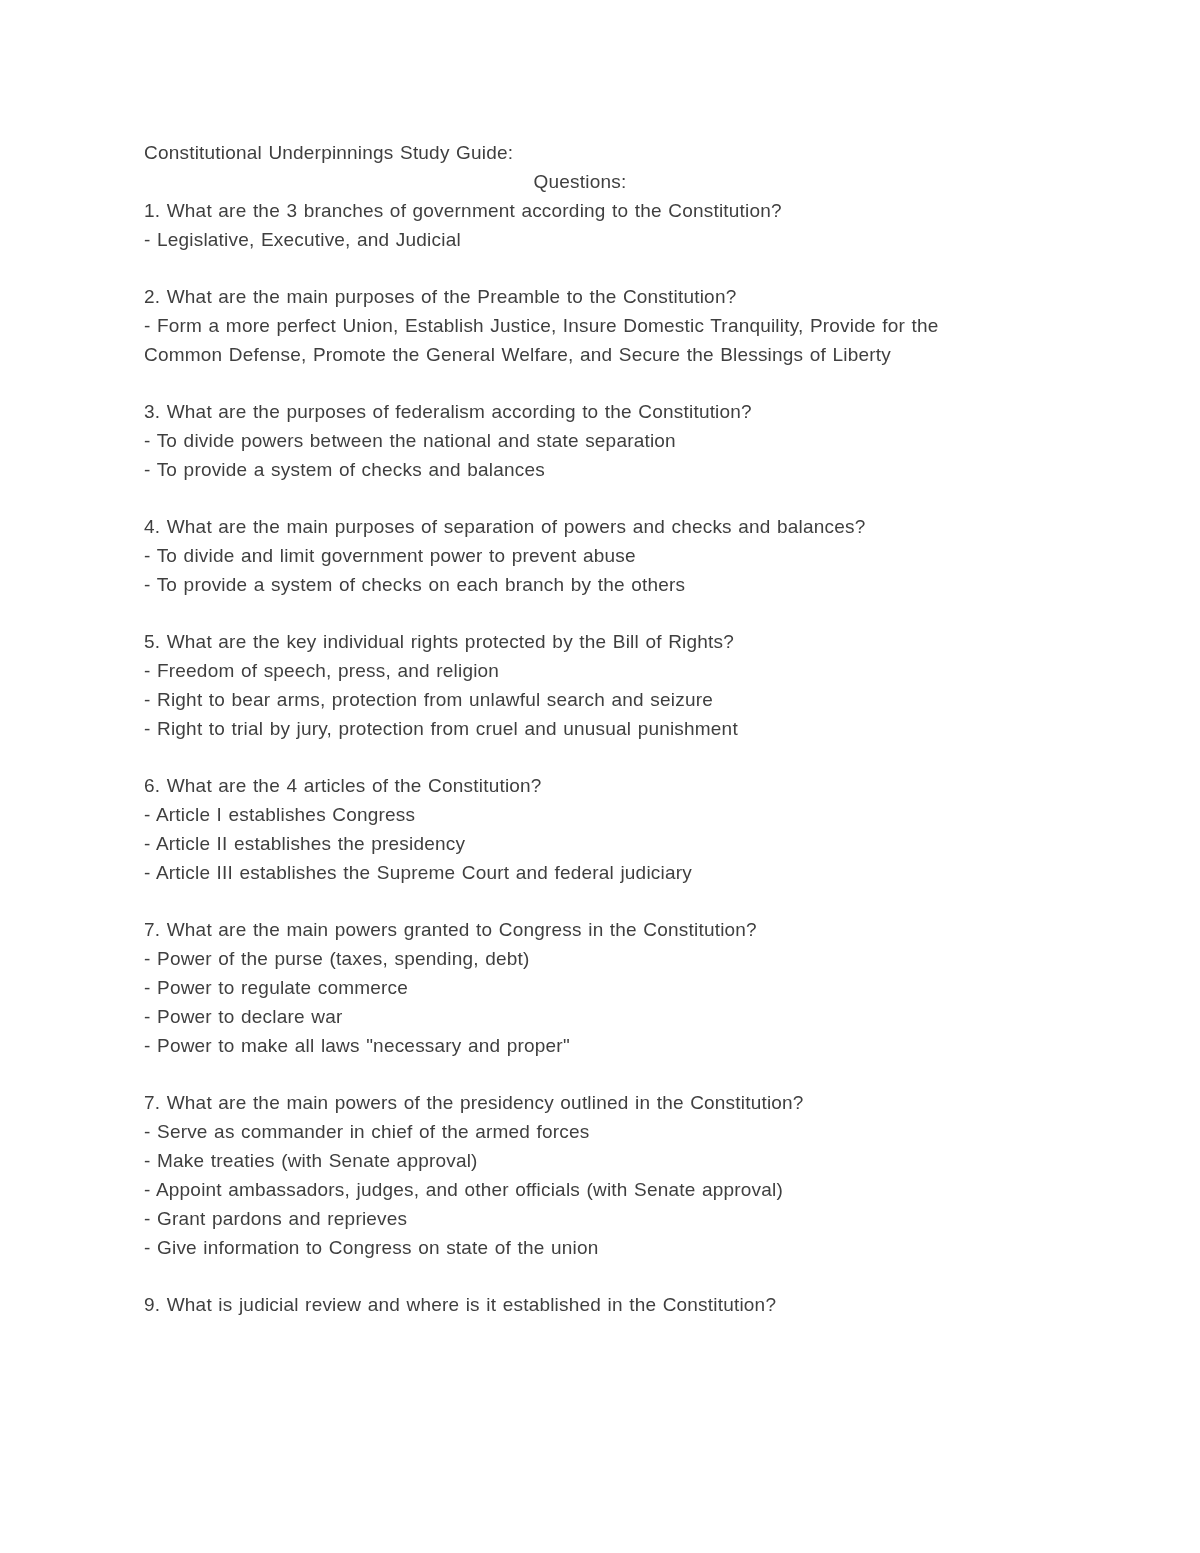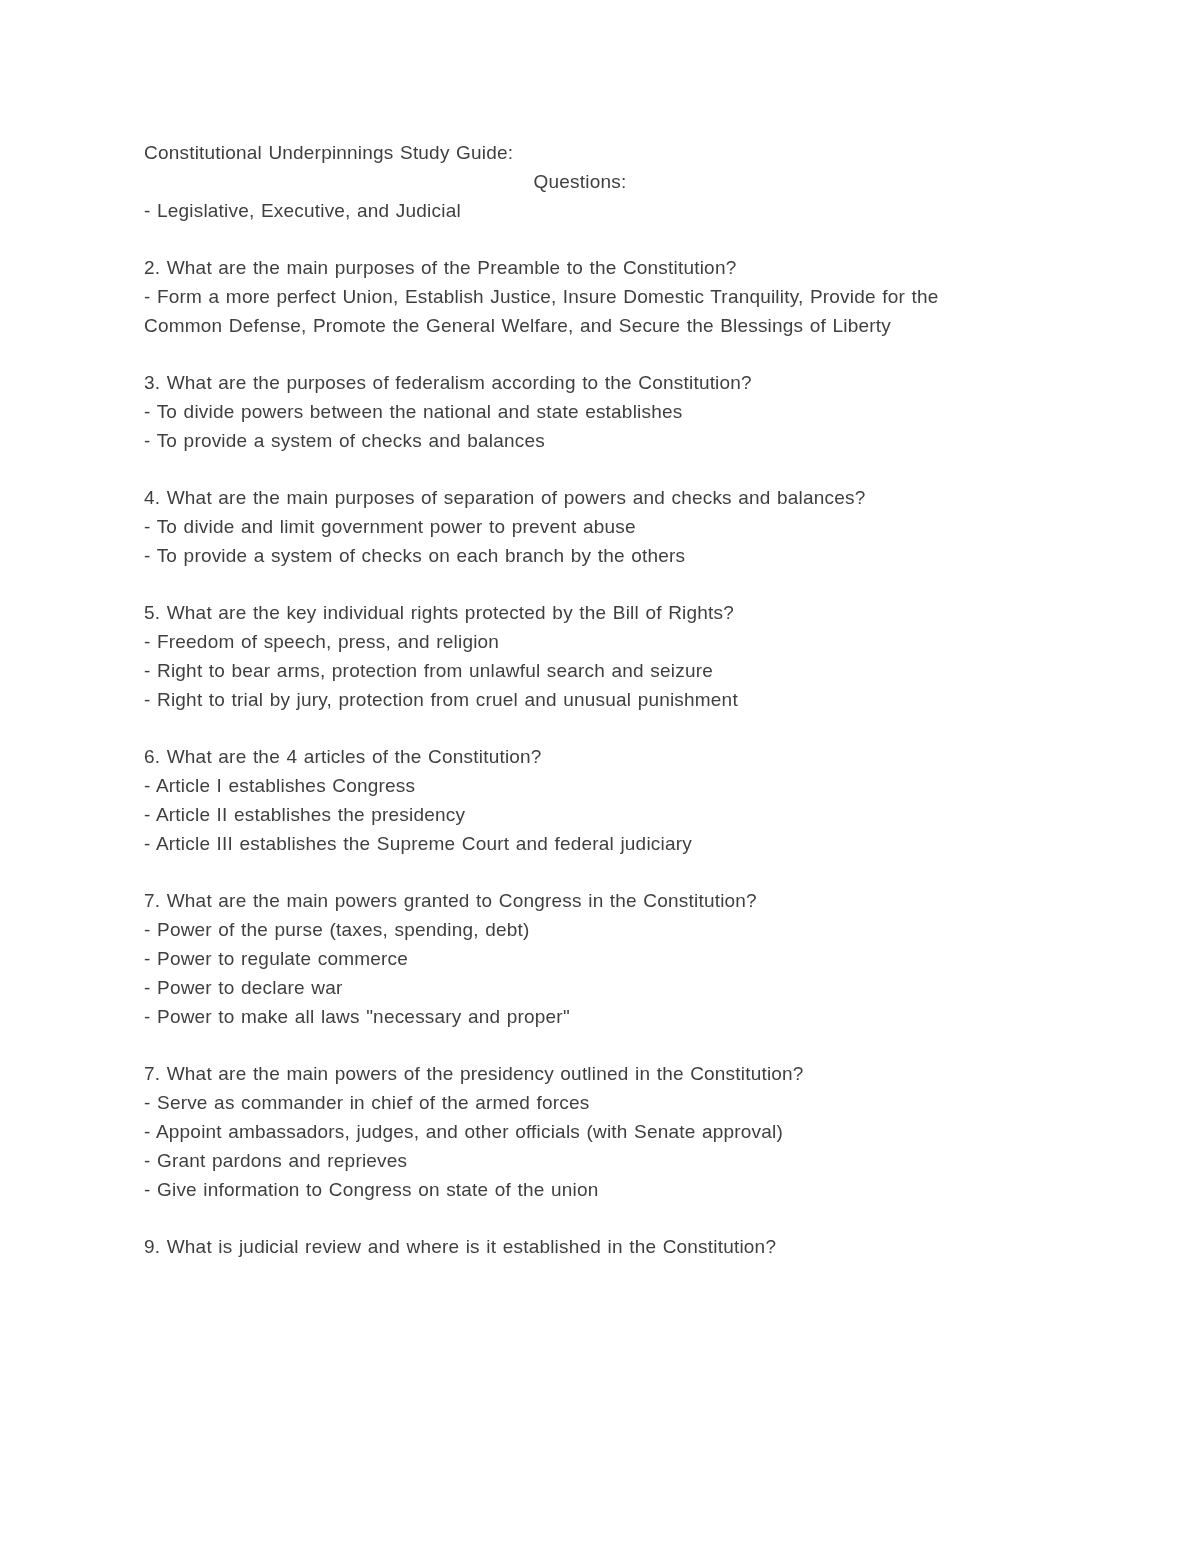--- a/index.html
+++ b/index.html
@@ -50,31 +50,32 @@
 <body>
 
 <div class="page">
   <div class="text-col">
 
     <p class="line title">Constitutional Underpinnings Study Guide:</p>
 
     <p class="line section-label">Questions:</p>
 
     <div class="block">
+      <p class="line">1. What are the 3 branches of government according to the Constitution?</p>
       <p class="line">- Legislative, Executive, and Judicial</p>
     </div>
 
     <div class="block">
       <p class="line">2. What are the main purposes of the Preamble to the Constitution?</p>
       <p class="line">- Form a more perfect Union, Establish Justice, Insure Domestic Tranquility, Provide for the Common Defense, Promote the General Welfare, and Secure the Blessings of Liberty</p>
     </div>
 
     <div class="block">
       <p class="line">3. What are the purposes of federalism according to the Constitution?</p>
-      <p class="line">- To divide powers between the national and state establishes</p>
+      <p class="line">- To divide powers between the national and state separation</p>
       <p class="line">- To provide a system of checks and balances</p>
     </div>
 
     <div class="block">
       <p class="line">4. What are the main purposes of separation of powers and checks and balances?</p>
       <p class="line">- To divide and limit government power to prevent abuse</p>
       <p class="line">- To provide a system of checks on each branch by the others</p>
     </div>
 
     <div class="block">
@@ -95,20 +96,21 @@
       <p class="line">7. What are the main powers granted to Congress in the Constitution?</p>
       <p class="line">- Power of the purse (taxes, spending, debt)</p>
       <p class="line">- Power to regulate commerce</p>
       <p class="line">- Power to declare war</p>
       <p class="line">- Power to make all laws "necessary and proper"</p>
     </div>
 
     <div class="block">
       <p class="line">7. What are the main powers of the presidency outlined in the Constitution?</p>
       <p class="line">- Serve as commander in chief of the armed forces</p>
+      <p class="line">- Make treaties (with Senate approval)</p>
       <p class="line">- Appoint ambassadors, judges, and other officials (with Senate approval)</p>
       <p class="line">- Grant pardons and reprieves</p>
       <p class="line">- Give information to Congress on state of the union</p>
     </div>
 
     <div class="block">
       <p class="line">9. What is judicial review and where is it established in the Constitution?</p>
     </div>
 
   </div>

